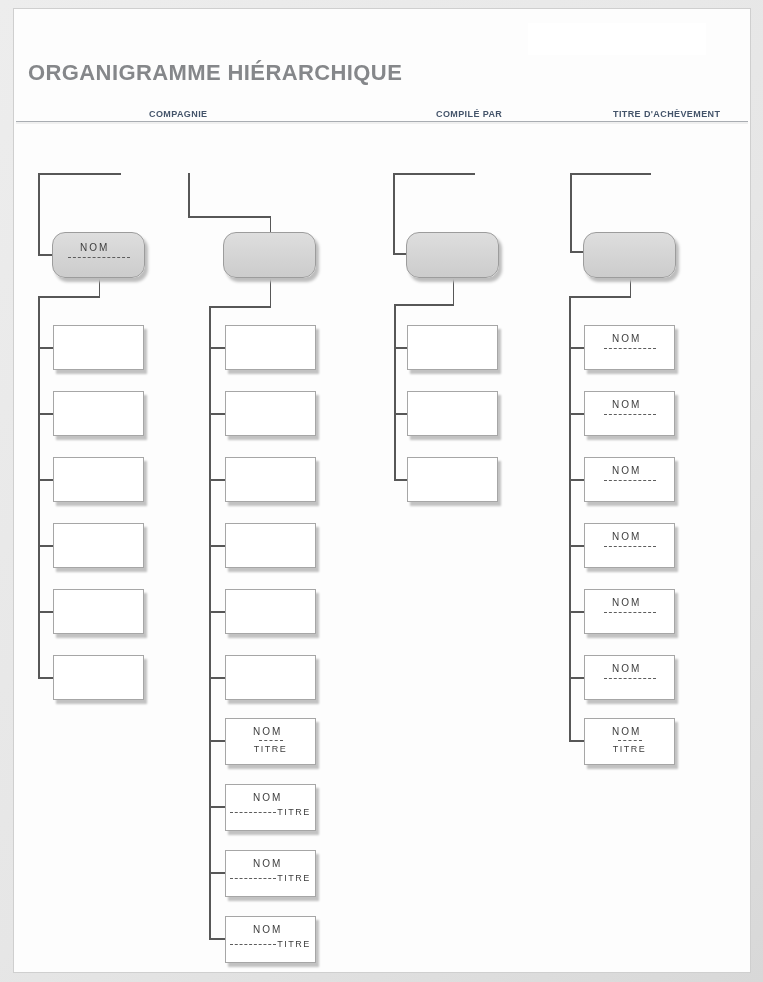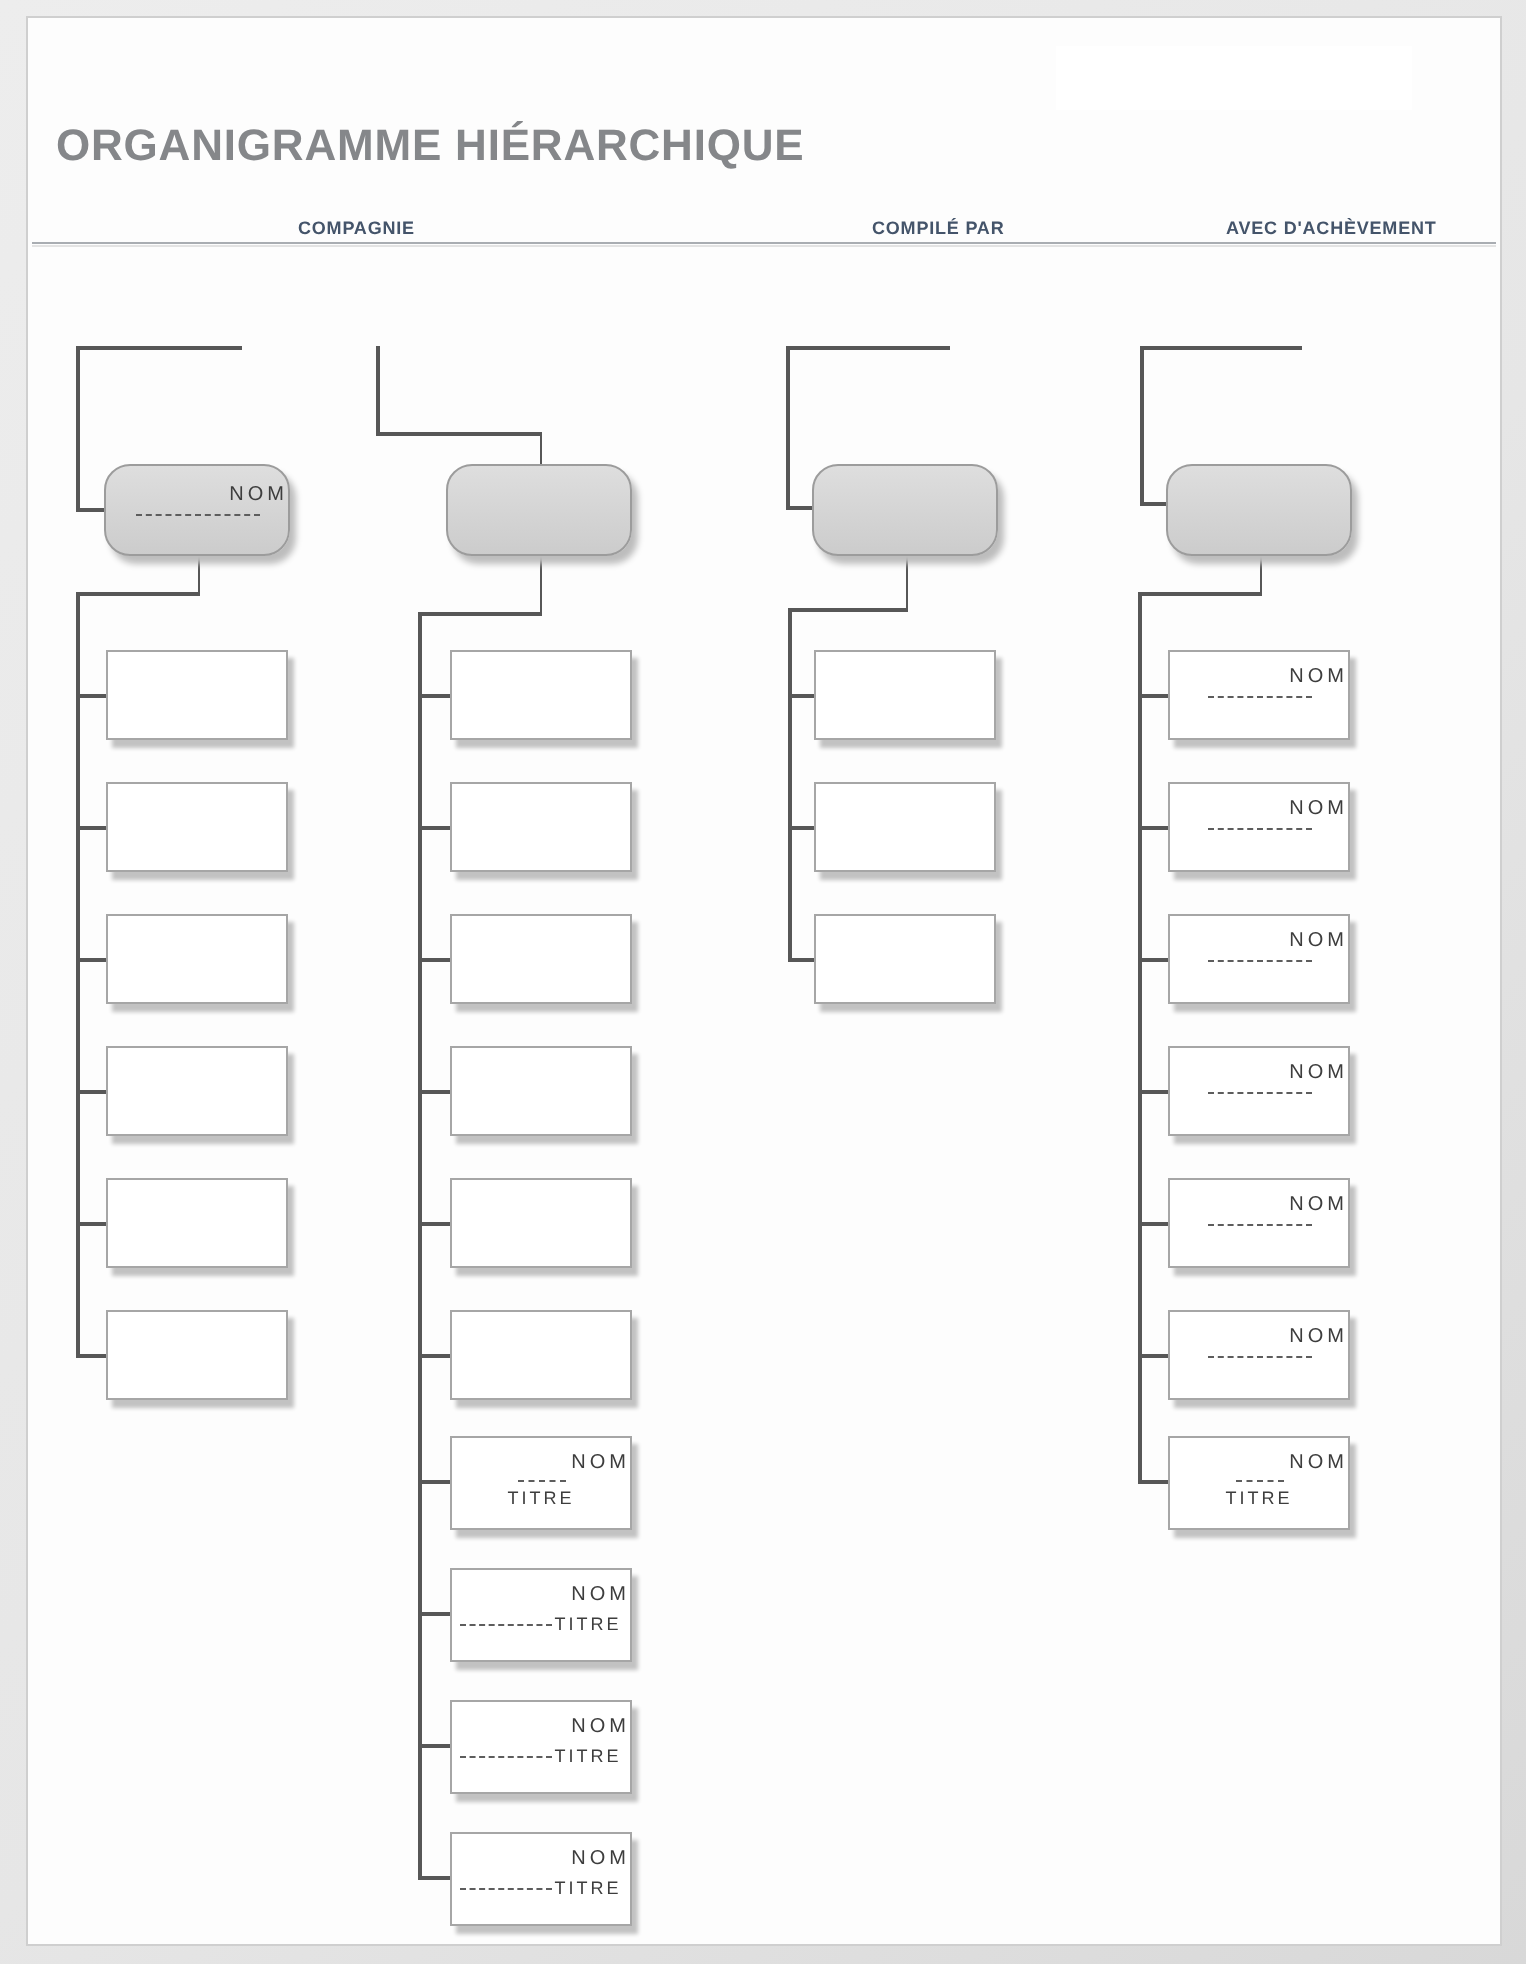--- a/index.html
+++ b/index.html
@@ -37,21 +37,21 @@
     position:absolute;width:91px;background:#ffffff;
     border:1.5px solid #a6a6a6;box-shadow:3px 4px 2px #c2c2c2;
     box-sizing:border-box;
   }
   .rootbox{
     position:absolute;background:linear-gradient(#dedede,#cccccc);
     border:1.5px solid #9c9c9c;border-radius:13px;
     box-shadow:3px 4px 3px #bdbdbd;box-sizing:border-box;
   }
   .nom{
-    margin-top:7px;text-align:right;
+    margin-top:7px;text-align:left;
     font-size:10px;letter-spacing:2px;color:#3d3d3d;margin-left:27px;
   }
   .rootbox .nom{margin-top:9px;}
   .dash{border-bottom:1.5px dashed #5d5d5d;margin:4px auto 0;}
   .w62{width:62px;} .w52{width:52px;} .w24{width:24px;margin-top:3px;}
   .titre{
     text-align:center;font-size:9px;letter-spacing:1.5px;color:#3d3d3d;
     margin-top:3px;
   }
   .inline-row{
@@ -65,21 +65,21 @@
 
 <div class="page">
   <div class="logo-ph"></div>
 
   <div class="title">
     <div>ORGANIGRAMME HIÉRARCHIQUE</div>
   </div>
 
   <span class="hdr-label" style="left:135px">COMPAGNIE</span>
   <span class="hdr-label" style="left:422px">COMPILÉ PAR</span>
-  <span class="hdr-label" style="left:599px">AVEC D'ACHÈVEMENT</span>
+  <span class="hdr-label" style="left:599px">TITRE D'ACHÈVEMENT</span>
 
   <div class="hdr-rule"></div>
 
   <div class="canvas" id="org-canvas">
       <div class="line" style="left: 24px; top: 164px; width: 83px; height: 1.5px;"></div>
       <div class="line" style="left: 24px; top: 164px; width: 1.5px; height: 82.5px;"></div>
       <div class="line" style="left: 24px; top: 245px; width: 14px; height: 1.5px;"></div>
       <div class="line" style="left: 84.5px; top: 269px; width: 1.5px; height: 19.5px;"></div>
       <div class="line" style="left: 24px; top: 287px; width: 62px; height: 1.5px;"></div>
       <div class="line" style="left: 24px; top: 287px; width: 1.5px; height: 382.5px;"></div>

